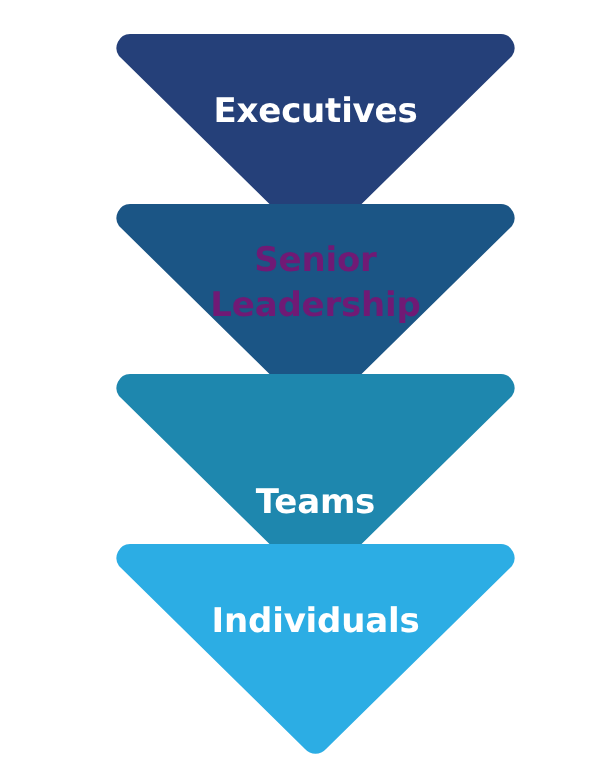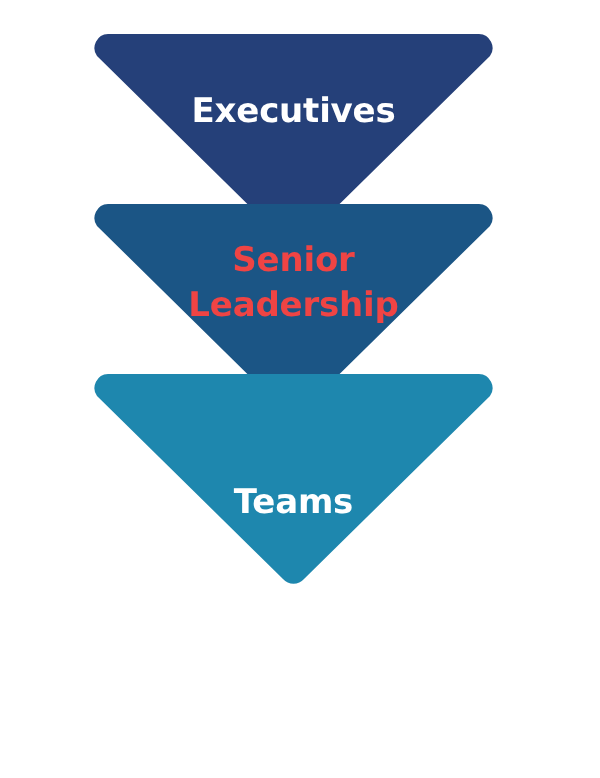--- a/index.html
+++ b/index.html
@@ -16,21 +16,21 @@
 
   #funnel-diagram {
     position: relative;
     width: 600px;
     height: 778px;
     background: #ffffff;
   }
 
   .funnel-stage {
     position: absolute;
-    left: 94px;
+    left: 116px;
     width: 399px;
     height: 212px;
   }
 
   .funnel-shape {
     position: absolute;
     inset: 0;
     width: 100%;
     height: 100%;
     display: block;
@@ -67,25 +67,31 @@
     <svg class="funnel-shape" viewBox="0 0 399 212" preserveAspectRatio="none">
       <path d="M 14 0 L 385 0 A 14 14 0 0 1 396 22 L 210 205 A 14 14 0 0 1 189 205 L 3 22 A 14 14 0 0 1 14 0 Z" fill="#254079"></path>
     </svg>
     <div class="funnel-label" style="color: rgb(255, 255, 255);">Executives</div>
   </div>
 
   <div class="funnel-stage stage-2" style="top:204px; z-index:2;">
     <svg class="funnel-shape" viewBox="0 0 399 212" preserveAspectRatio="none">
       <path d="M 14 0 L 385 0 A 14 14 0 0 1 396 22 L 210 205 A 14 14 0 0 1 189 205 L 3 22 A 14 14 0 0 1 14 0 Z" fill="#1B5585"></path>
     </svg>
-    <div class="funnel-label" style="color: #ef4444; text-align: center;">Senior
+    <div class="funnel-label" style="color: #701a75; text-align: center;">Senior
 Leadership</div>
   </div>
 
   <div class="funnel-stage stage-3" style="top:374px; z-index:3;">
     <svg class="funnel-shape" viewBox="0 0 399 212" preserveAspectRatio="none">
       <path d="M 14 0 L 385 0 A 14 14 0 0 1 396 22 L 210 205 A 14 14 0 0 1 189 205 L 3 22 A 14 14 0 0 1 14 0 Z" fill="#1E87AE"></path>
     </svg>
     <div class="funnel-label" style="color: rgb(255, 255, 255); margin-top: 28px;">Teams</div>
   </div>
 
+  <div class="funnel-stage stage-4" style="top:544px; z-index:4;">
+    <svg class="funnel-shape" viewBox="0 0 399 212" preserveAspectRatio="none">
+      <path d="M 14 0 L 385 0 A 14 14 0 0 1 396 22 L 210 205 A 14 14 0 0 1 189 205 L 3 22 A 14 14 0 0 1 14 0 Z" fill="#2CADE4"></path>
+    </svg>
+    <div class="funnel-label" style="color: rgb(255, 255, 255);">Individuals</div>
+  </div>
 
 </div>
 
 </body></html>

